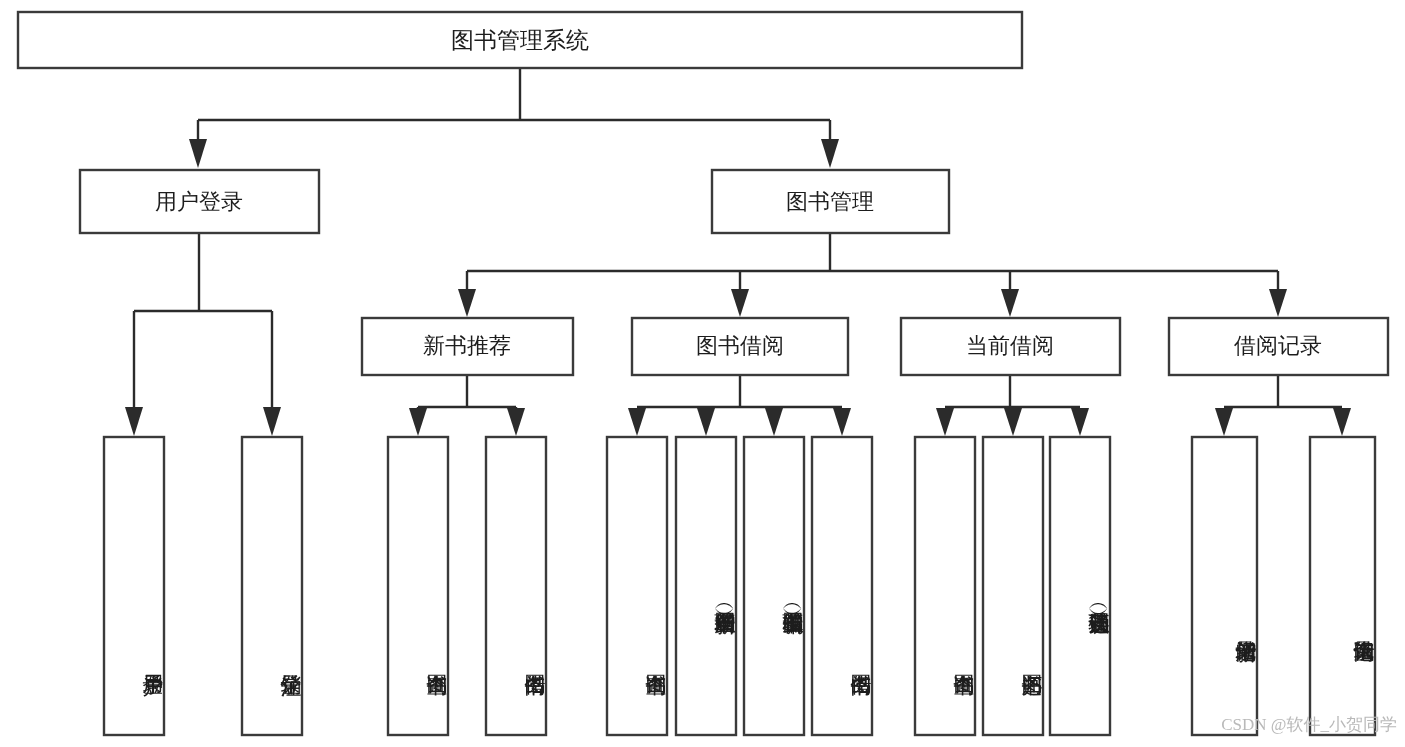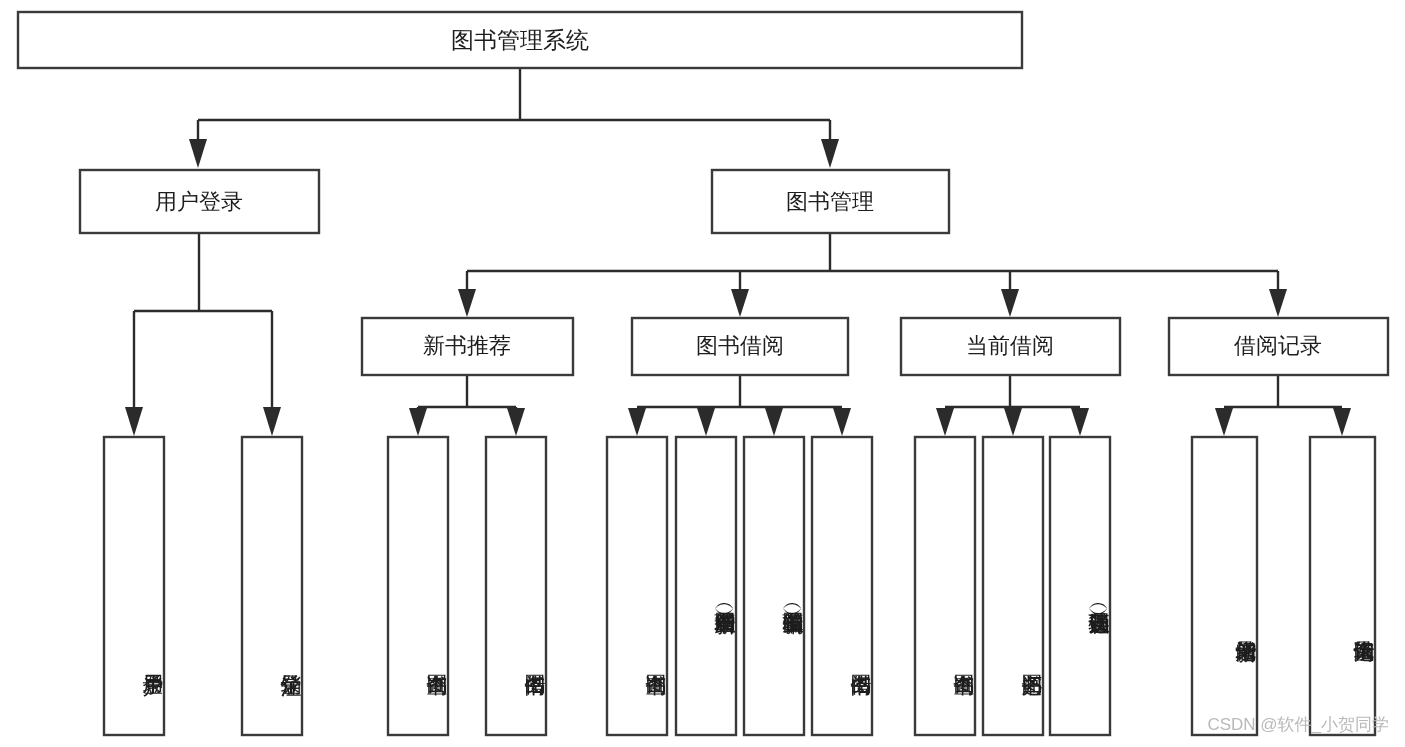--- a/index.html
+++ b/index.html
@@ -61,23 +61,23 @@
     text-orientation: upright;
     white-space: nowrap;
     display: flex;
     align-items: flex-start;
     justify-content: center;
     letter-spacing: 0px;
     pointer-events: none;
   }
   .watermark {
     position: absolute;
-    right: 16px;
+    right: 8px;
     bottom: 6px;
-    font-family: Liberation Sans, sans-serif;
+    font-family: Liberation Serif, serif;
     font-size: 17px;
     color: #b9b9b9;
     white-space: nowrap;
   }
 </style>
 </head>
 <body>
 
 <div id="diagram-root">
 

